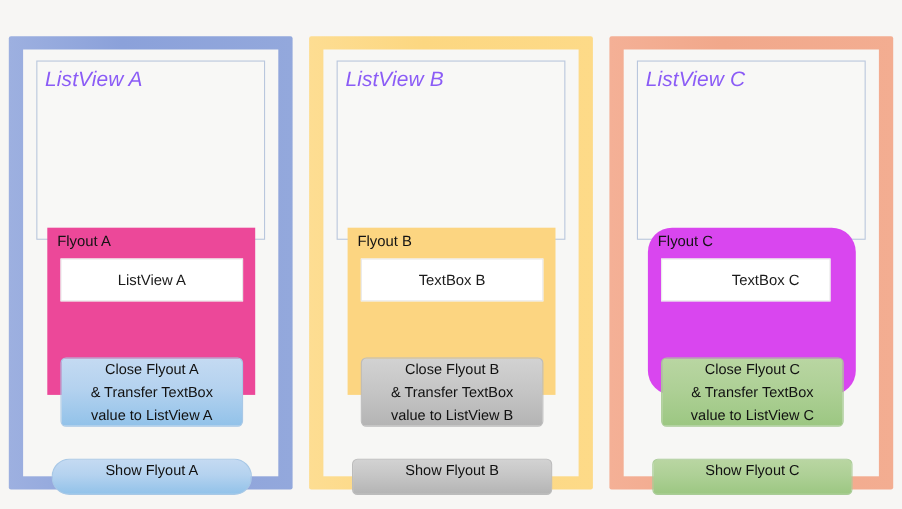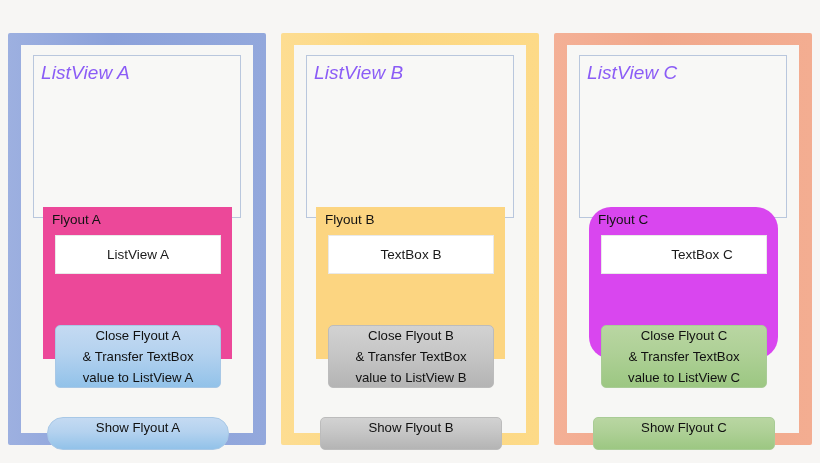--- a/index.html
+++ b/index.html
@@ -193,21 +193,21 @@
     <div class="panel-frame"></div>
     <div class="panel-inner" style="left:13px; top:12px; width:232px; height:388px;"></div>
 
     <div class="listview" style="left:25px; top:22px; width:208px; height:163px;">
       <div class="listview-label">ListView C</div>
     </div>
 
     <div class="flyout flyout-c" style="left:35px; top:174px; width:189px; height:152px;">
       <div class="flyout-label">Flyout C</div>
 
-      <div class="textbox" style="left:12px; top:28px; width:166px; height:39px;padding-left:36px;">
+      <div class="textbox" style="left:12px; top:28px; width:154px; height:39px;padding-left:36px;">
         <span>TextBox C</span>
       </div>
 
       <div class="btn btn-green" style="left:12px; top:74px; width:166px; height:63px;">
         <span>Close Flyout C</span>
         <span>&amp; Transfer TextBox</span>
         <span>value to ListView C</span>
       </div>
     </div>
 

